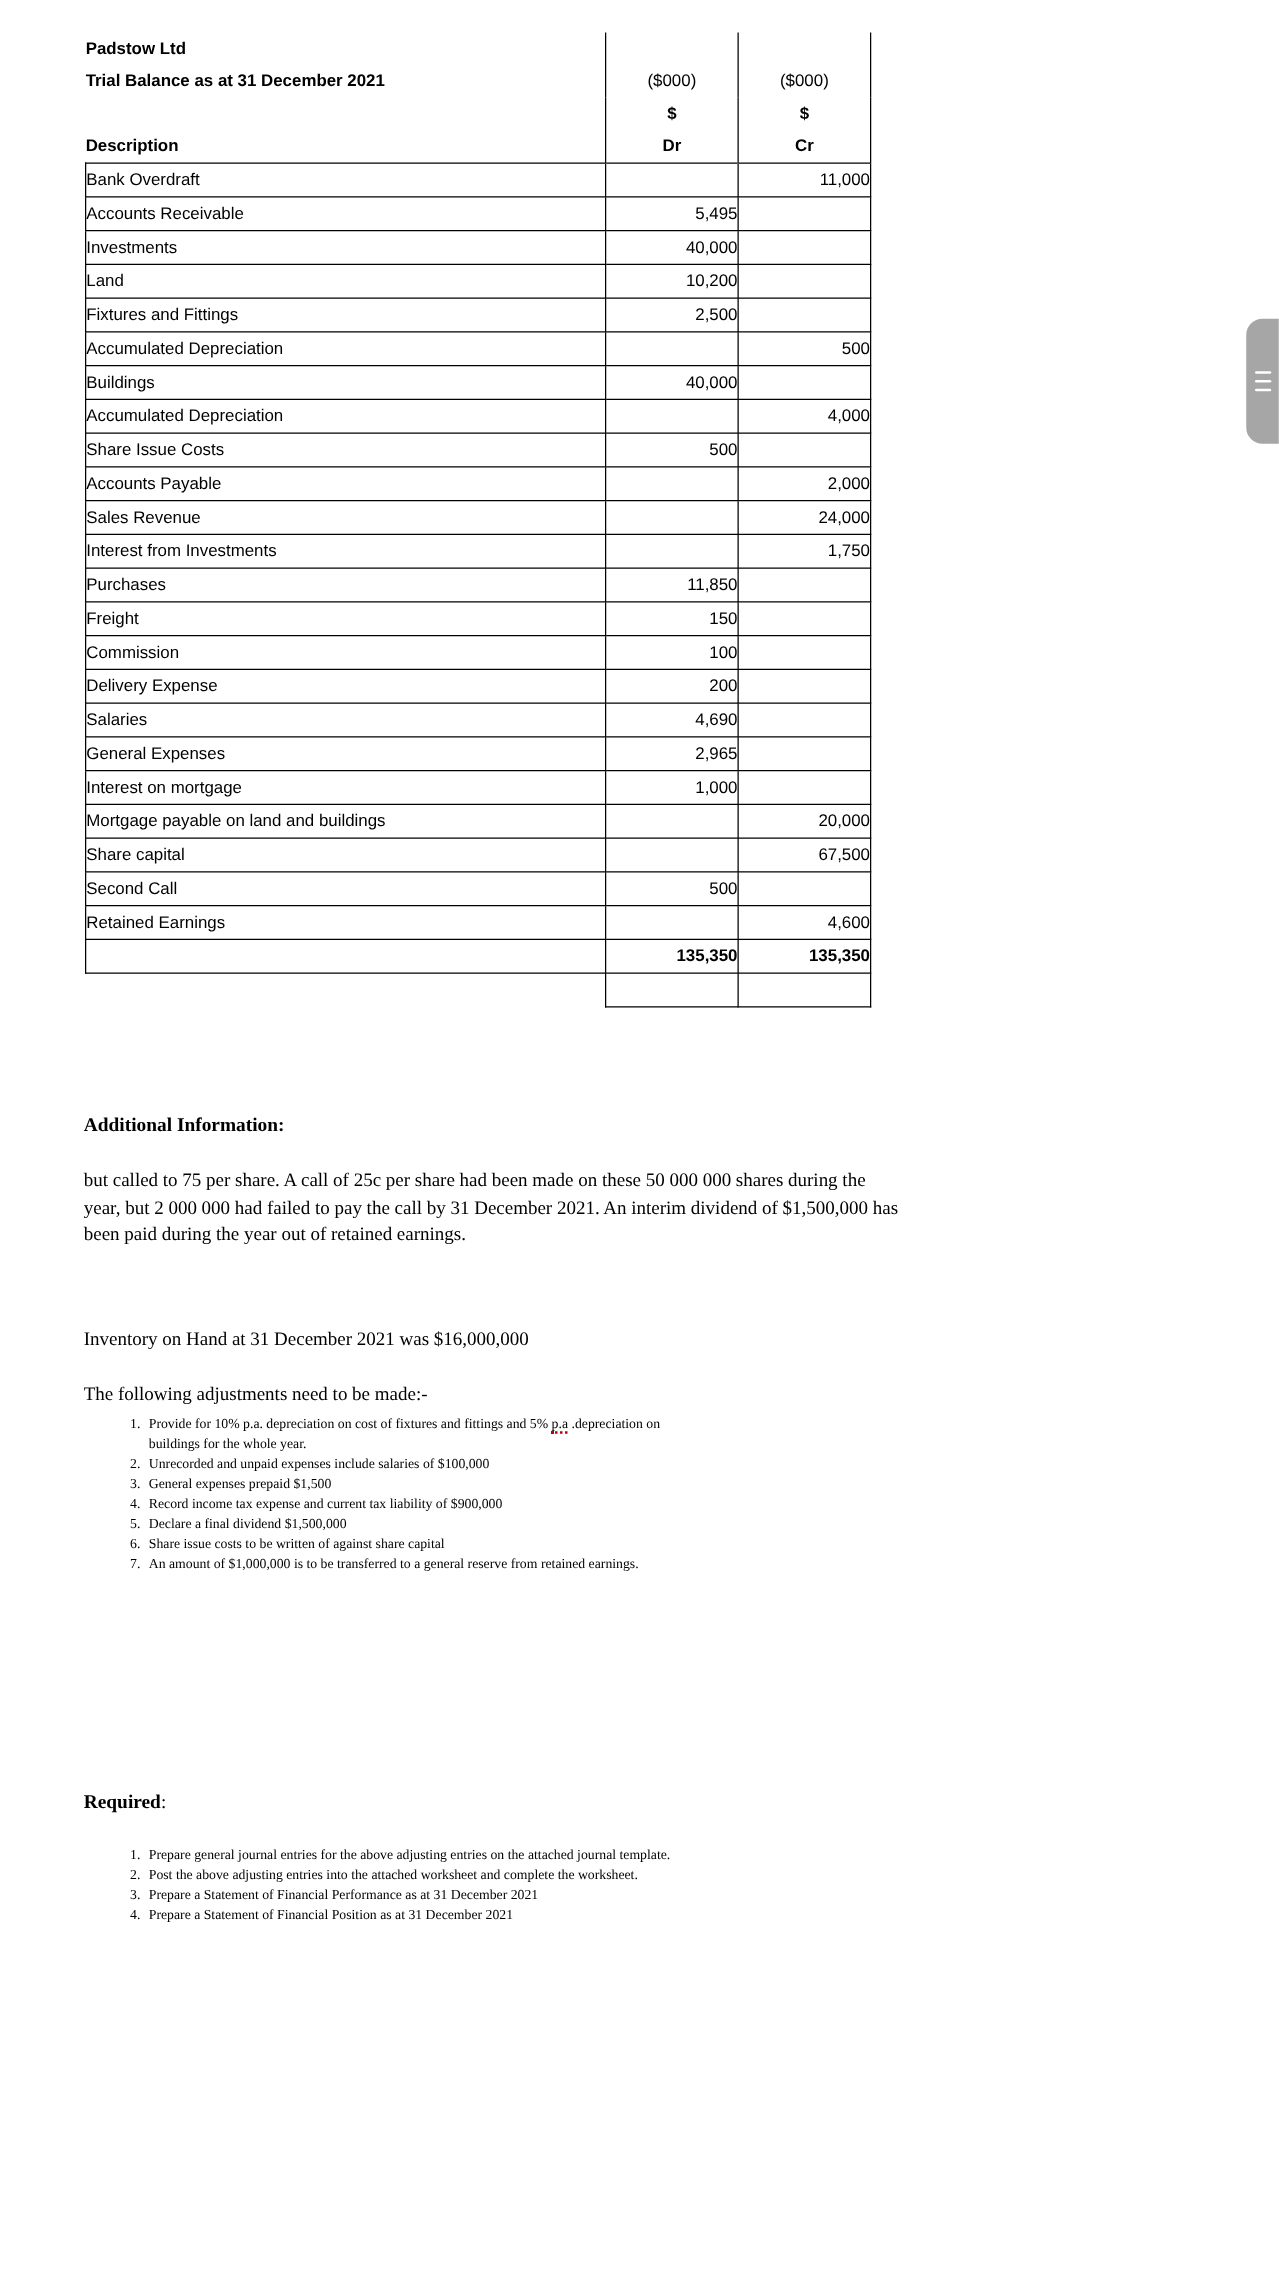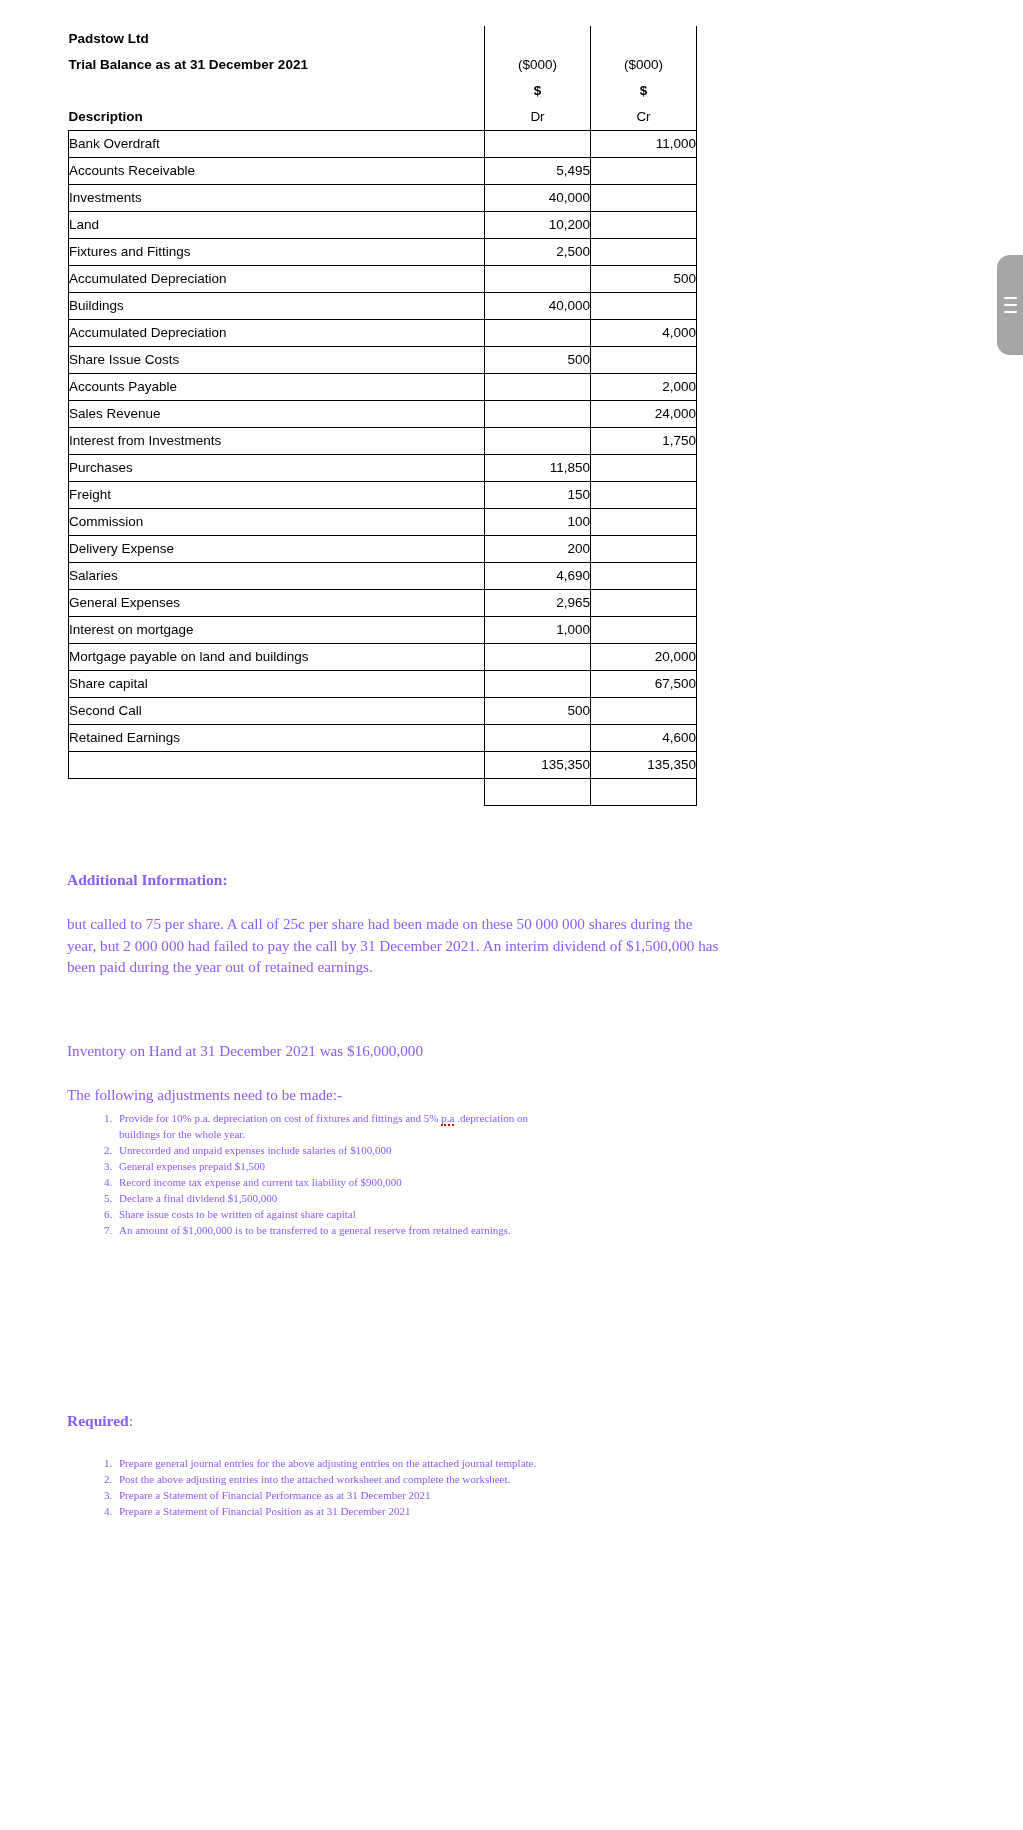--- a/index.html
+++ b/index.html
@@ -59,43 +59,44 @@
   }
   tr.hdr td.cell-num.cr { border-left: 1.3px solid #000; }
 
   td.b-title {
     font-weight: bold;
     font-size: 13.5px;
     padding-left: 9px;
   }
   .hdr-money { font-size: 13px; }
   .hdr-dollar { font-weight: bold; font-size: 14px; }
-  .hdr-drcr { font-weight: normal; font-size: 13.5px; }
+  .hdr-drcr { font-weight: bold; font-size: 13.5px; }
 
   
   tr.row td {
     border: 1.3px solid #000;
   }
   tr.row td.cell-desc { border-right: 1.3px solid #000; }
 
   
-  tr.totals td { border: 1.3px solid #000; }
+  tr.totals td { border: 1.3px solid #000; font-weight: bold; }
   
   tr.tail td.cell-desc { border: none; }
   tr.tail td.cell-num { border: 1.3px solid #000; }
 
   
   .prose {
     position: absolute;
     left: 67px;
     width: 800px;
     font-family: "Liberation Serif", serif;
     font-size: 15.2px;
     line-height: 1.42;
-    color: #8b5cf6;
+    color: #000000;
+    margin-top: 21px;
   }
   .prose .h-bold {
     font-weight: bold;
     font-size: 15.5px;
   }
   p.para {
     margin: 0 0 0 0;
     text-align: left;
   }
   ol.adj, ol.req {

